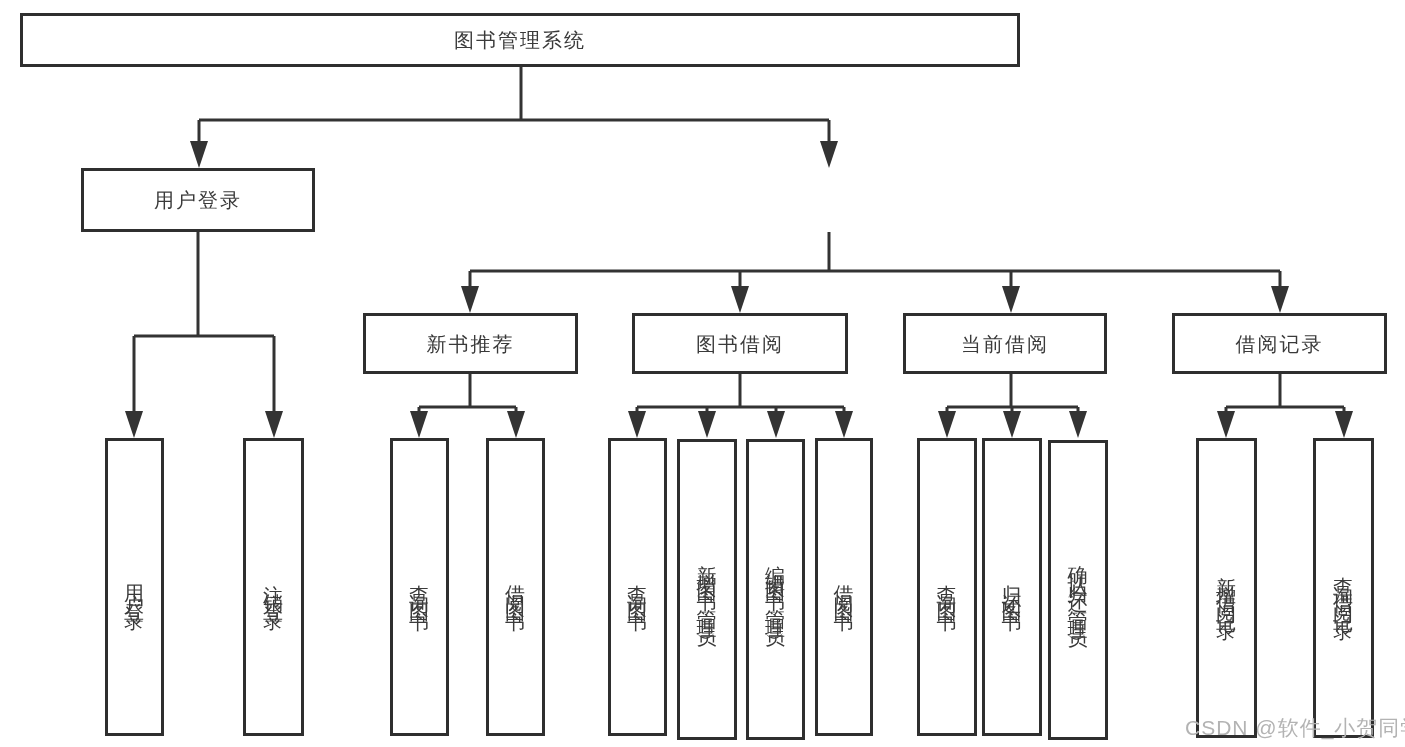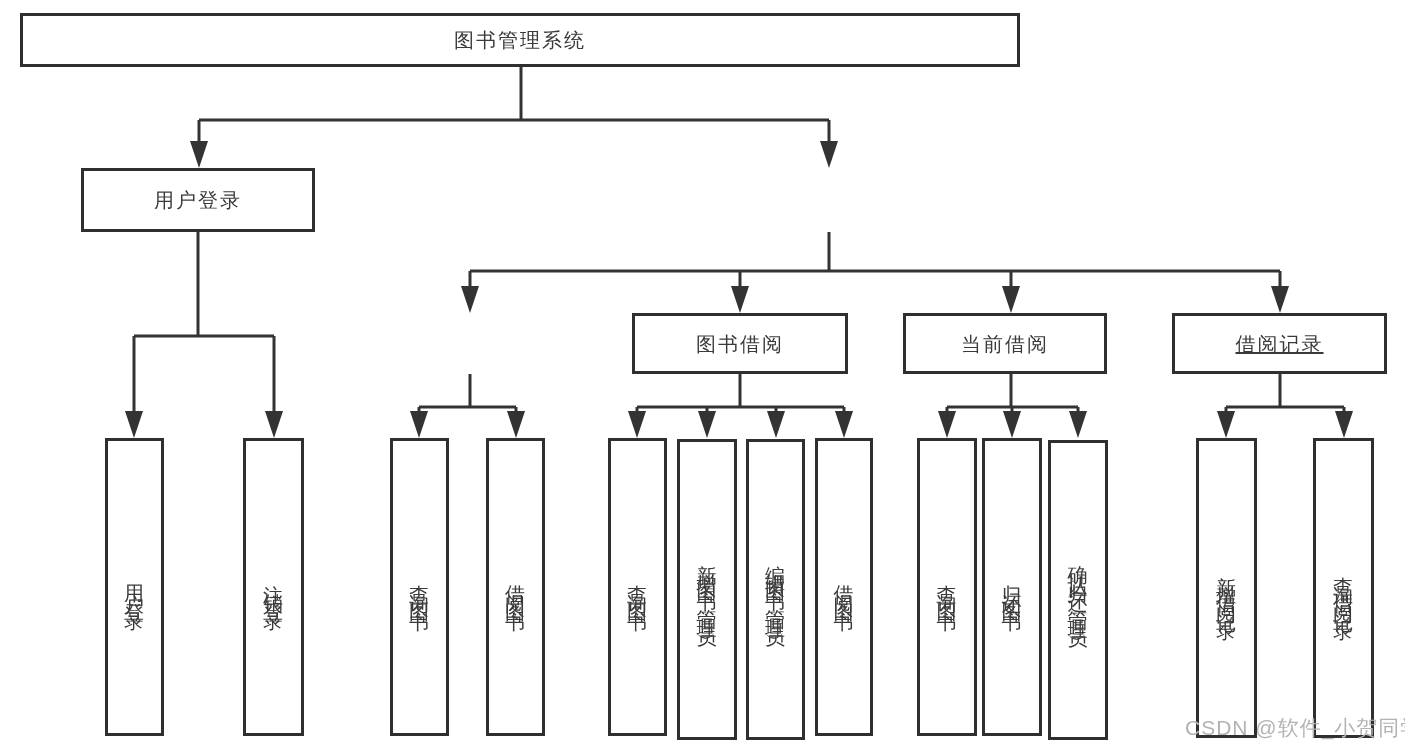--- a/index.html
+++ b/index.html
@@ -121,23 +121,24 @@
     <path d="M1226,407 V415"></path>
       <polygon points="1217,411 1235,411 1226,438"></polygon>
     <path d="M1344,407 V415"></path>
       <polygon points="1335,411 1353,411 1344,438"></polygon>
   </svg>
 
   <div class="node" style="left:20px; top:13px; width:1000px; height:54px;">图书管理系统</div>
 
   <div class="node" style="left:81px; top:168px; width:234px; height:64px;">用户登录</div>
 
+  <div class="node" style="left:363px; top:313px; width:215px; height:61px;">新书推荐</div>
   <div class="node" style="left:632px; top:313px; width:216px; height:61px;text-align:right;">图书借阅</div>
   <div class="node" style="left:903px; top:313px; width:204px; height:61px;">当前借阅</div>
-  <div class="node" style="left:1172px; top:313px; width:215px; height:61px;text-decoration:underline;">借阅记录</div>
+  <div class="node" style="left:1172px; top:313px; width:215px; height:61px;">借阅记录</div>
 
   <div class="node leaf" style="left:105px; top:438px; width:59px; height:298px;">用户登录</div>
   <div class="node leaf" style="left:243px; top:438px; width:61px; height:298px;">注销登录</div>
 
   <div class="node leaf" style="left:390px; top:438px; width:59px; height:298px;">查询图书</div>
   <div class="node leaf" style="left:486px; top:438px; width:59px; height:298px;">借阅图书</div>
 
   <div class="node leaf" style="left:608px; top:438px; width:59px; height:298px;">查询图书</div>
   <div class="node leaf" style="left:677px; top:439px; width:60px; height:301px;">新增图书（管理员）</div>
   <div class="node leaf" style="left:746px; top:439px; width:59px; height:301px;">编辑图书（管理员）</div>

